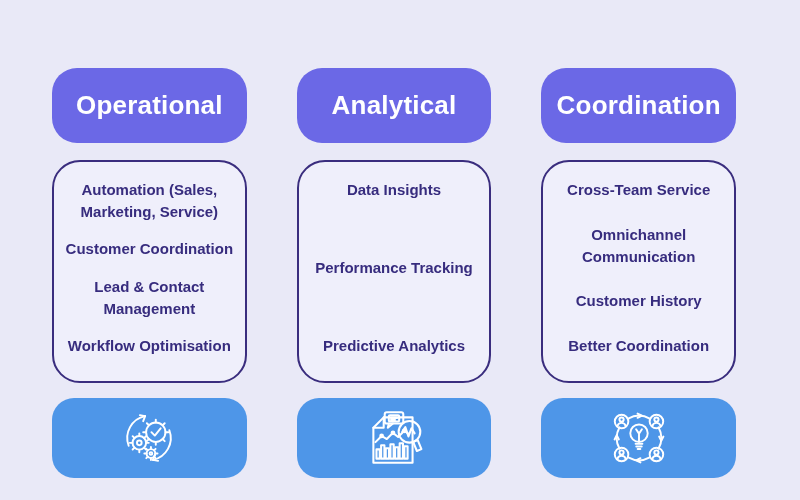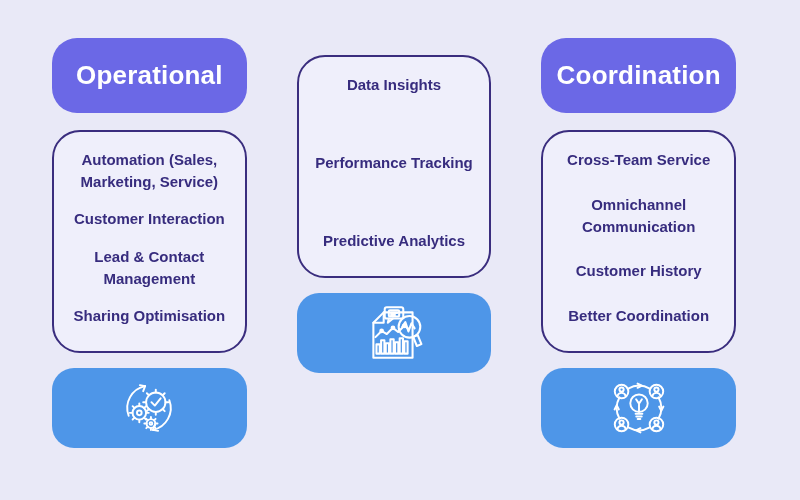--- a/index.html
+++ b/index.html
@@ -16,20 +16,21 @@
   body{
     background:var(--page-bg);
     font-family:"Liberation Sans", sans-serif;
     overflow:hidden;
   }
   .layout{
     display:flex;
     gap:50px;
     padding:38px 52px 0 52px;
     width:788px;
+    margin-top:30px;
   }
   .column{
     flex:1;
     display:flex;
     flex-direction:column;
     min-width:0;
   }
   .header-pill{
     height:75px;
     border-radius:25px;
@@ -77,23 +78,23 @@
 <body>
 
 <div class="layout">
 
   <div class="column">
     <div class="header-pill">
       <span>Operational</span>
     </div>
     <div class="feature-card">
       <div class="feature-item">Automation (Sales, Marketing, Service)</div>
-      <div class="feature-item">Customer Interaction</div>
+      <div class="feature-item">Customer Coordination</div>
       <div class="feature-item">Lead &amp; Contact Management</div>
-      <div class="feature-item">Sharing Optimisation</div>
+      <div class="feature-item">Workflow Optimisation</div>
     </div>
     <div class="icon-tile">
       <svg width="62" height="62" viewBox="0 0 64 64" fill="none" stroke="#FFFFFF" stroke-width="2" stroke-linecap="round" stroke-linejoin="round">
 
         <path d="M11 40 A23 23 0 0 1 28 9.4"></path>
         <path d="M28 9.4 L22.6 8.4 M28 9.4 L26 14.6"></path>
         <path d="M53 24 A23 23 0 0 1 36 54.6"></path>
         <path d="M36 54.6 L41.4 55.6 M36 54.6 L38 49.4"></path>
 
         <circle cx="39" cy="26" r="10"></circle>
@@ -105,20 +106,23 @@
         <path d="M29 37 L31.8 37 M26.9 41.9 L28.9 43.9 M22 44 L22 46.8 M17.1 41.9 L15.1 43.9 M15 37 L12.2 37 M17.1 32.1 L15.1 30.1 M22 30 L22 27.2 M26.9 32.1 L28.9 30.1"></path>
 
         <circle cx="34" cy="48" r="4.5"></circle>
         <circle cx="34" cy="48" r="1.4"></circle>
         <path d="M38.5 48 L40.8 48 M37.2 51.2 L38.8 52.8 M34 52.5 L34 54.8 M30.8 51.2 L29.2 52.8 M29.5 48 L27.2 48 M30.8 44.8 L29.2 43.2 M34 43.5 L34 41.2 M37.2 44.8 L38.8 43.2"></path>
       </svg>
     </div>
   </div>
 
   <div class="column">
+    <div class="header-pill">
+      <span>Analytical</span>
+    </div>
     <div class="feature-card">
       <div class="feature-item">Data Insights</div>
       <div class="feature-item">Performance Tracking</div>
       <div class="feature-item">Predictive Analytics</div>
     </div>
     <div class="icon-tile">
       <svg width="66" height="62" viewBox="0 0 64 60" fill="none" stroke="#FFFFFF" stroke-width="2" stroke-linecap="round" stroke-linejoin="round">
 
         <path d="M22 10 H50 V54 H12 V20 Z"></path>
         <path d="M22 10 L22 20 L12 20"></path>

